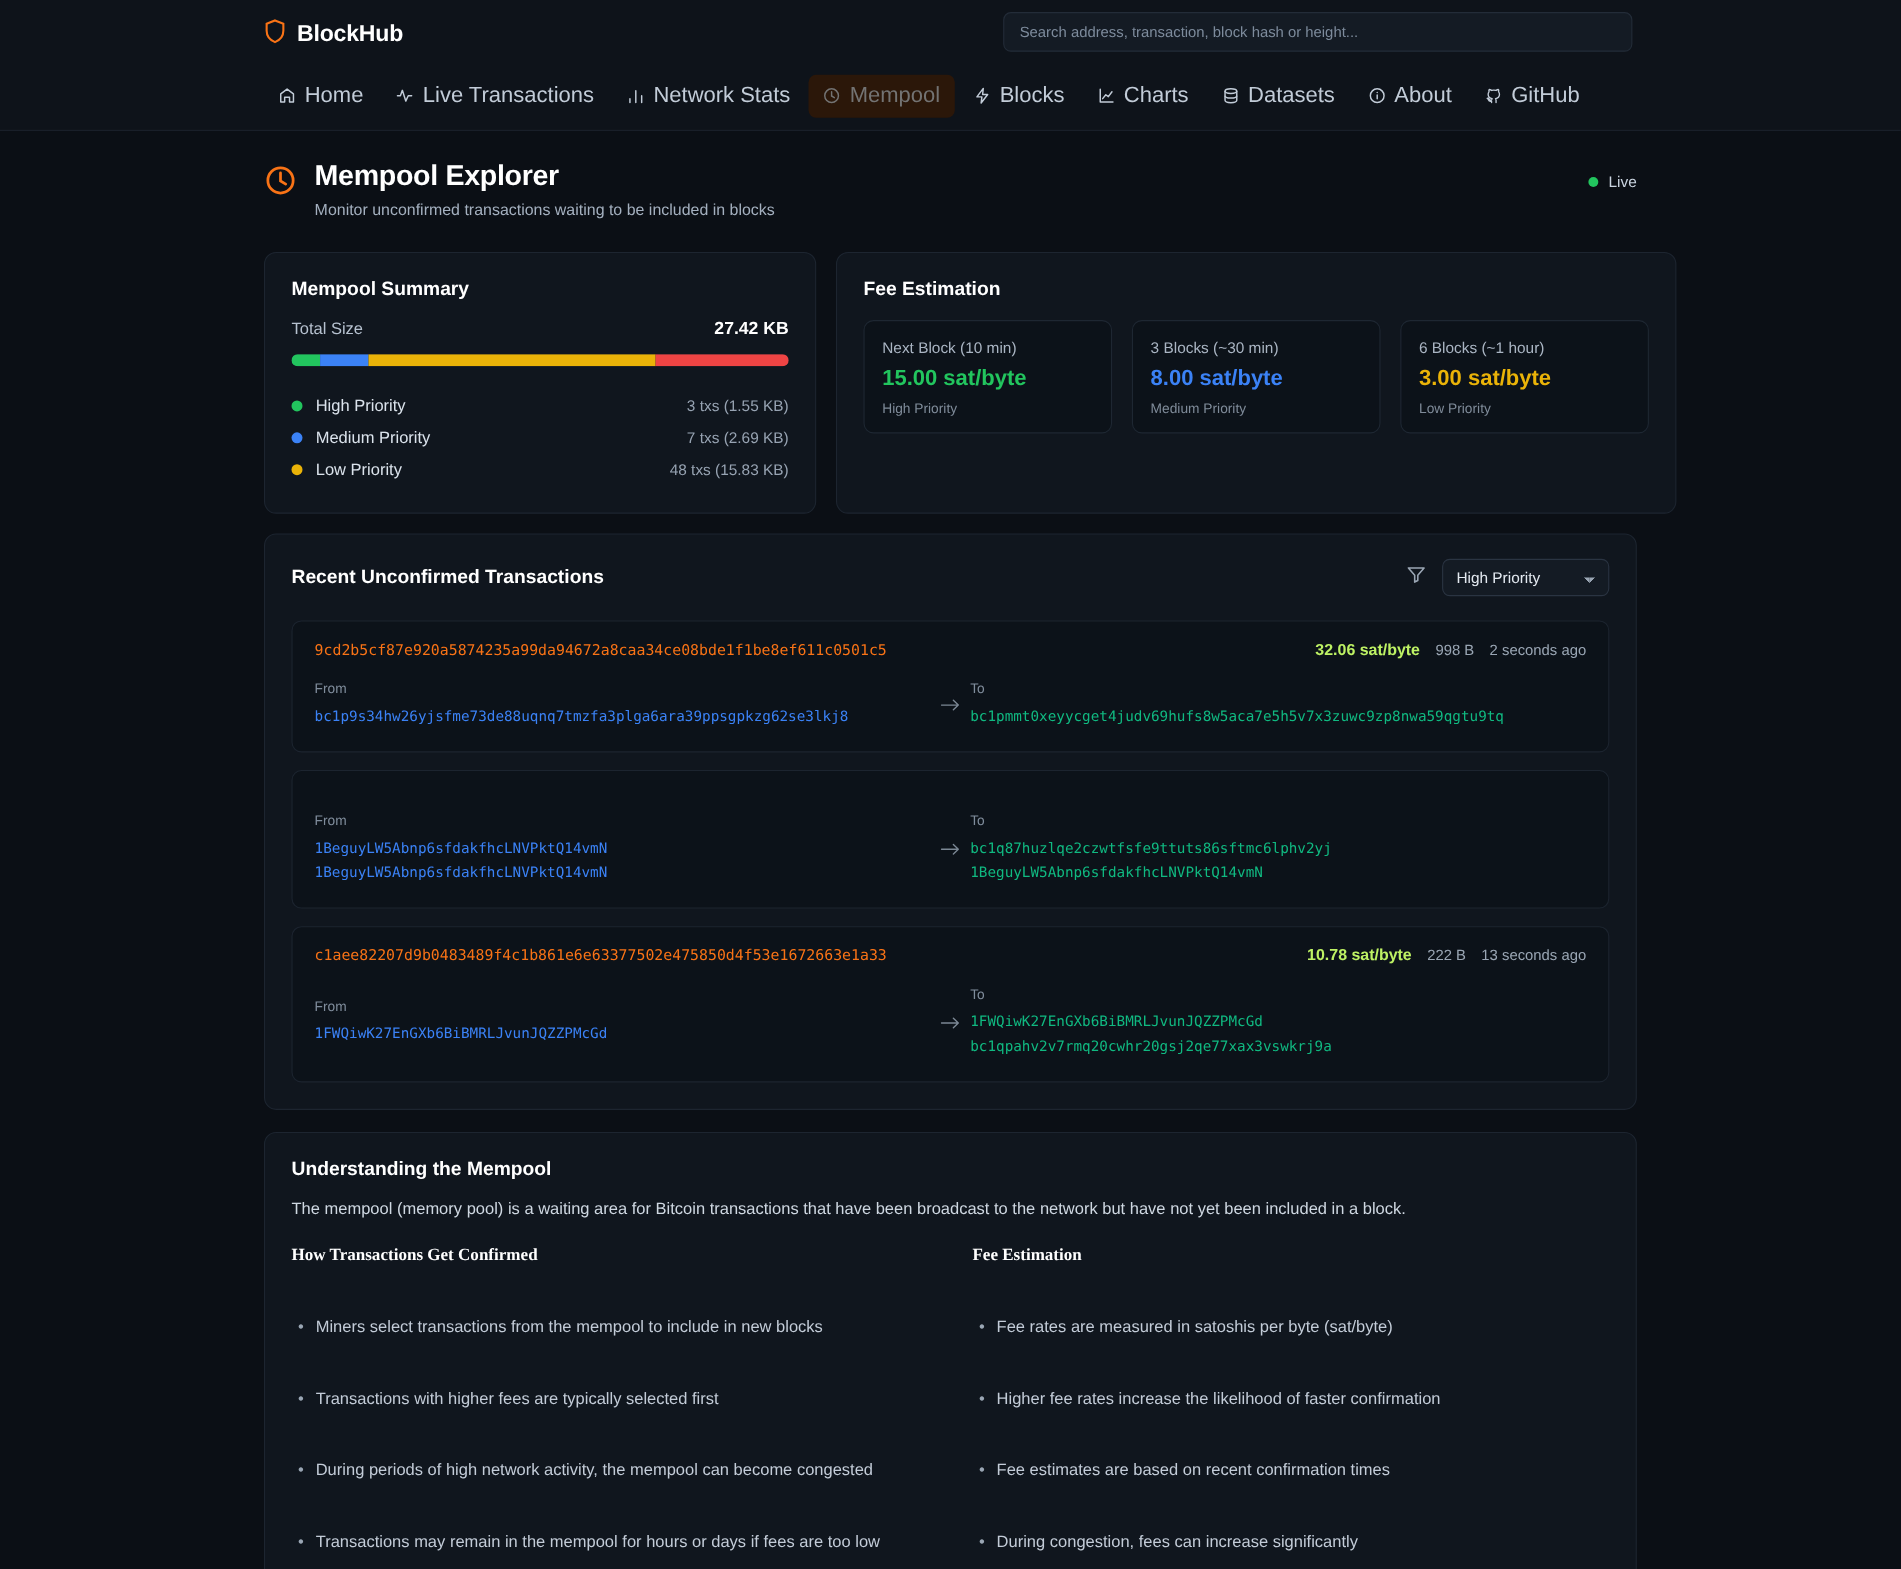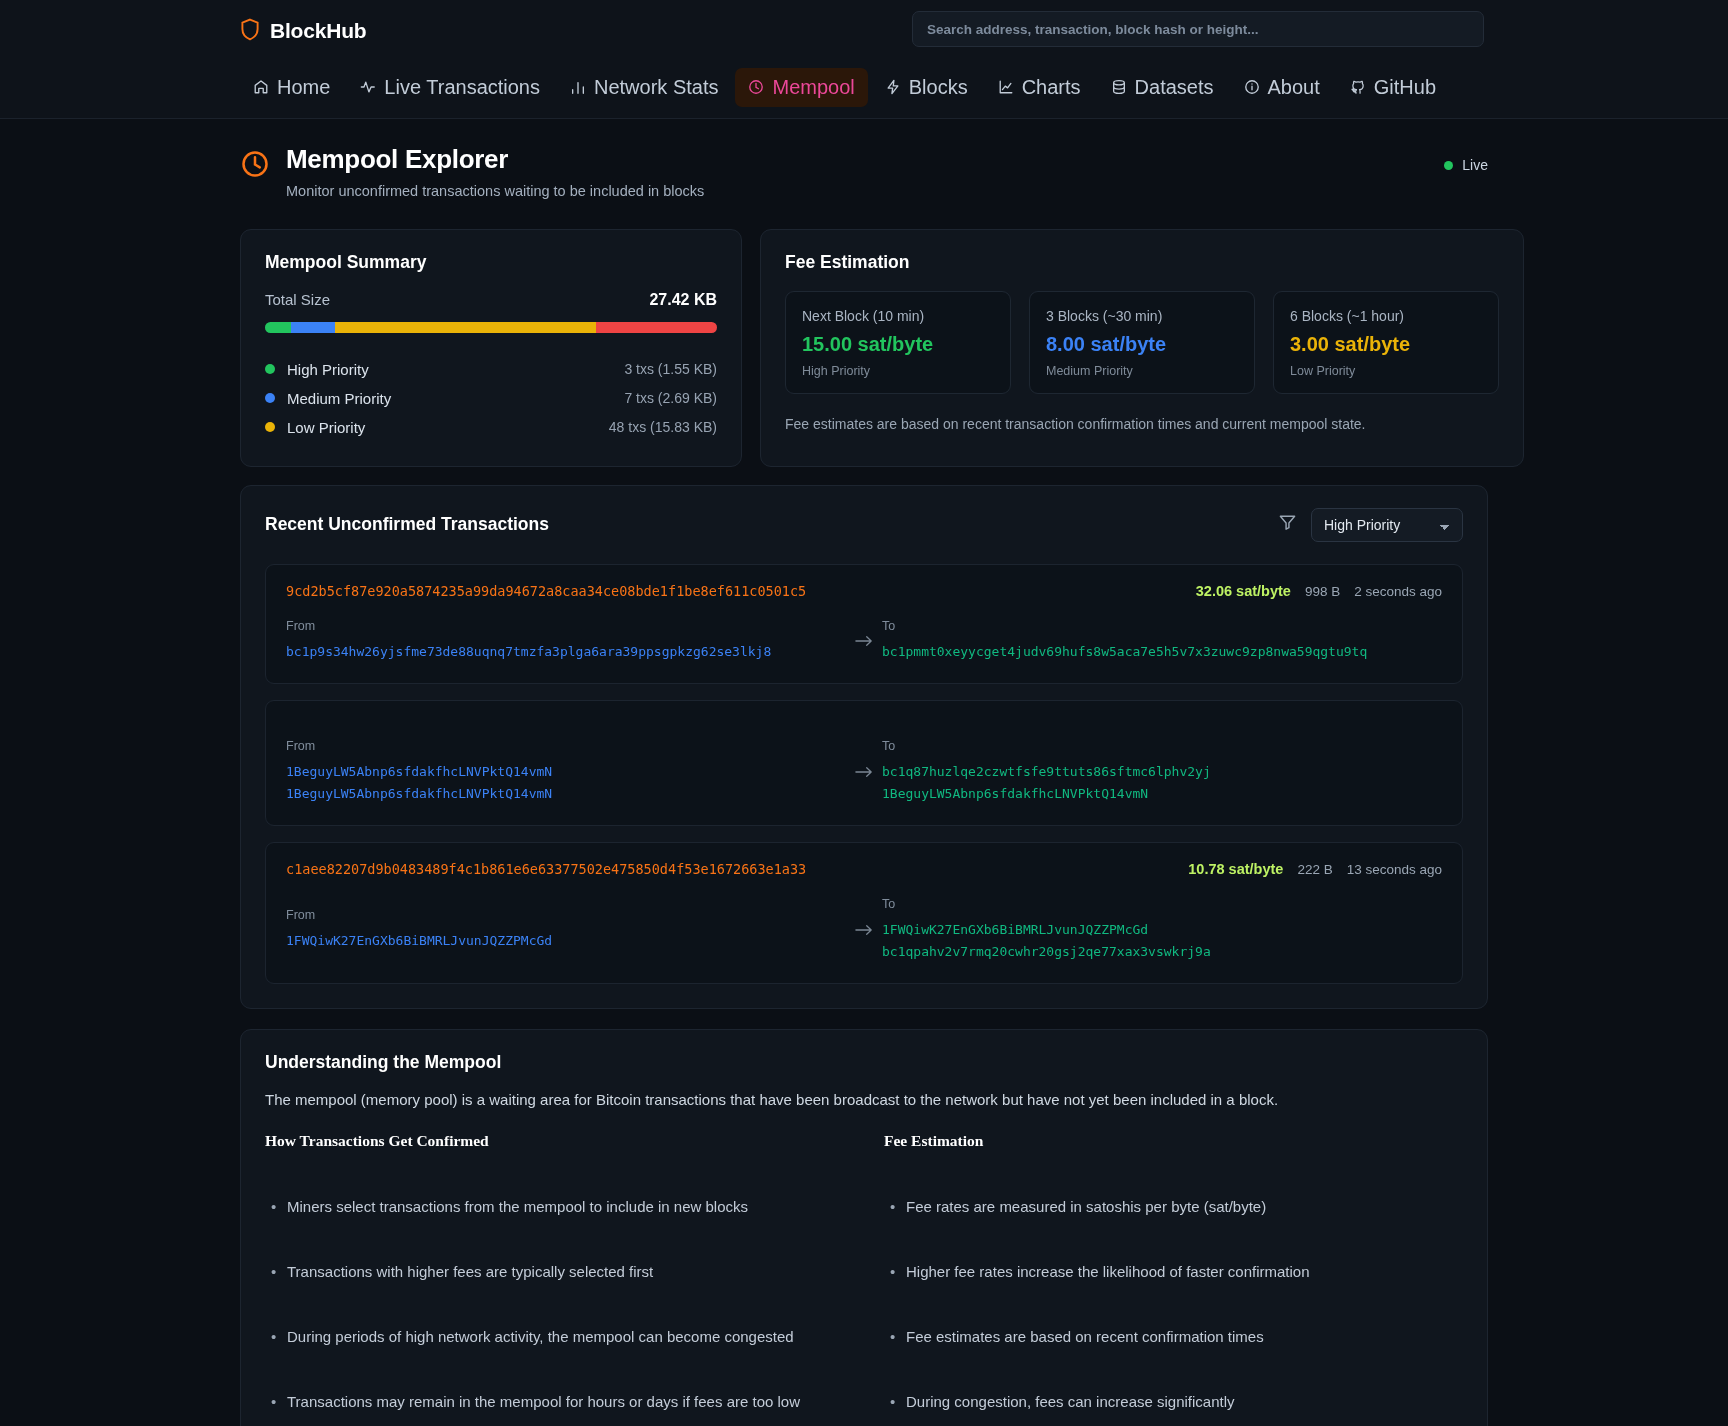--- a/index.html
+++ b/index.html
@@ -49,21 +49,20 @@
     width: 100%;
     height: 36px;
     background: #141b24;
     border: 1px solid #232c38;
     border-radius: 7px;
     color: #c9d3df;
     font-size: 13.5px;
     font-family: "Liberation Sans", sans-serif;
     padding: 0 14px;
     outline: none;
-    font-weight: bold;
   }
   .search-input::placeholder { color: #7d8b9c; }
 
   .navrow {
     display: flex;
     align-items: center;
     gap: 4px;
     height: 56px;
     padding-bottom: 6px;
   }
@@ -73,21 +72,21 @@
     gap: 8px;
     padding: 8px 13px;
     border-radius: 7px;
     font-size: 20px;
     color: #c2ccd8;
     cursor: pointer;
     white-space: nowrap;
   }
   .navitem.active {
     background: #2b1709;
-    color: #ec4899;
+    color: #737373;
   }
   .navitem .ico { display: flex; align-items: center; }
 
   
   .page-head {
     padding: 26px 240px 10px 240px;
     display: flex;
     align-items: flex-start;
   }
   .page-head-left { display: flex; align-items: flex-start; gap: 16px; }
@@ -489,21 +488,20 @@
           <div class="fee-when">3 Blocks (~30 min)</div>
           <div class="fee-rate" id="fr1" style="color: rgb(59, 130, 246);">8.00 sat/byte</div>
           <div class="fee-prio">Medium Priority</div>
         </div>
         <div class="fee-card">
           <div class="fee-when">6 Blocks (~1 hour)</div>
           <div class="fee-rate" id="fr2" style="color: rgb(234, 179, 8);">3.00 sat/byte</div>
           <div class="fee-prio">Low Priority</div>
         </div>
       </div>
-      <div class="fee-note">Fee estimates are based on recent transaction confirmation times and current mempool state.</div>
     </div>
   </div>
 
   <div class="card tx-card">
     <div class="tx-head">
       <div class="card-title">Recent Unconfirmed Transactions</div>
       <div class="tx-controls">
         <span>
           <svg width="19" height="19" viewBox="0 0 20 20" fill="none" stroke="#9aa6b4" stroke-width="1.5" stroke-linejoin="round">
               <path d="M2.5 3.5h15l-6 7v5l-3 1.5v-6.5z"></path>

